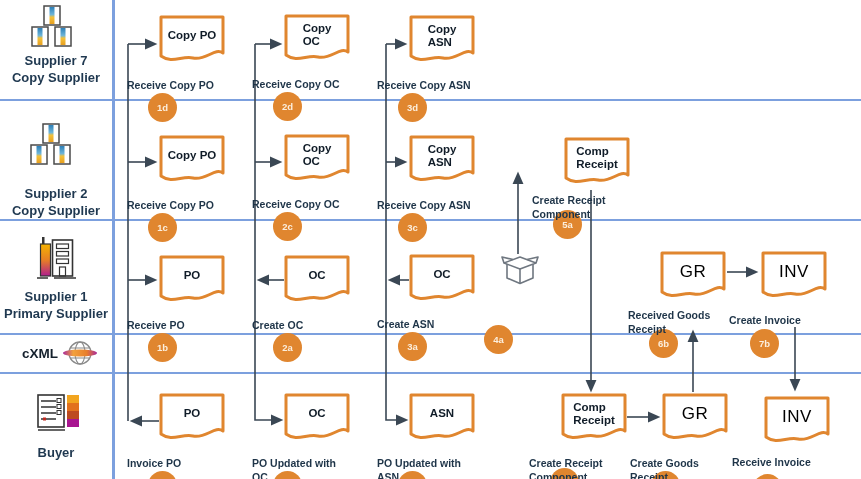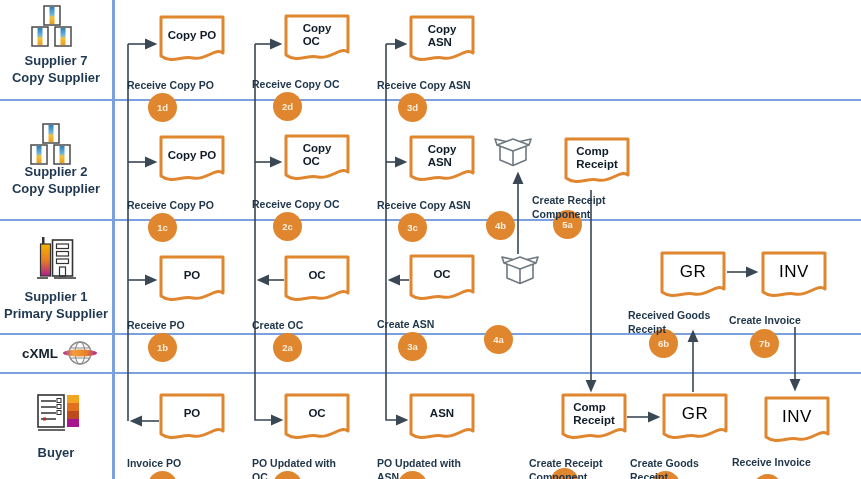--- a/index.html
+++ b/index.html
@@ -103,21 +103,21 @@
     <rect x="7" y="25.5" width="3" height="3" fill="#C0281E"></rect>
     <rect x="31" y="3" width="12" height="8" fill="#F2A51F"></rect>
     <rect x="31" y="11" width="12" height="8" fill="#E2711D"></rect>
     <rect x="31" y="19" width="12" height="8" fill="#BD4A1F"></rect>
     <rect x="31" y="27" width="12" height="8" fill="#A81590"></rect>
     <path d="M2,38 H29" stroke="#333" stroke-width="1.5"></path>
   </svg>
 
   <div class="lane-label" style="left:0;top:53px">Supplier 7
 Copy Supplier</div>
-  <div class="lane-label" style="left:0;top:164px">Supplier 2
+  <div class="lane-label" style="left:0;top:186px">Supplier 2
 Copy Supplier</div>
   <div class="lane-label" style="left:0;top:289px">Supplier 1
 Primary Supplier</div>
   <div class="lane-label" style="left:0;top:445px">Buyer</div>
   <div class="cxml">
     <span class="cxml-text">cXML</span>
     <svg width="36" height="28">
       <circle cx="18" cy="14" r="11" fill="none" stroke="#8A8A8A" stroke-width="1.4"></circle>
       <ellipse cx="18" cy="14" rx="5" ry="11" fill="none" stroke="#8A8A8A" stroke-width="1.1"></ellipse>
       <path d="M8.5,9 H27.5 M8.5,19 H27.5" stroke="#8A8A8A" stroke-width="1.1"></path>
@@ -204,26 +204,20 @@
   </div>
   <div class="node" style="left:409px;top:135px">
     <svg class="docshape" viewBox="0 0 68 54">
         <use href="#doc"></use>
       </svg>
     <div class="doclabel">Copy
 ASN</div>
     <div class="badge">3c</div>
     <div class="caption">Receive Copy ASN</div>
   </div>
-  <div class="node" style="left:494px;top:136px">
-    <svg width="38" height="32" viewBox="0 0 38 32">
-        <use href="#pkg"></use>
-      </svg>
-    <div class="badge" style="left:-8px;top:31px">4b</div>
-  </div>
   <div class="node" style="left:564px;top:137px">
     <svg class="docshape" viewBox="0 0 68 54">
         <use href="#doc"></use>
       </svg>
     <div class="doclabel">Comp
 Receipt</div>
     <div class="badge" style="top:29px">5a</div>
     <div class="caption" style="top:57px">Create Receipt
 Component</div>
   </div>

